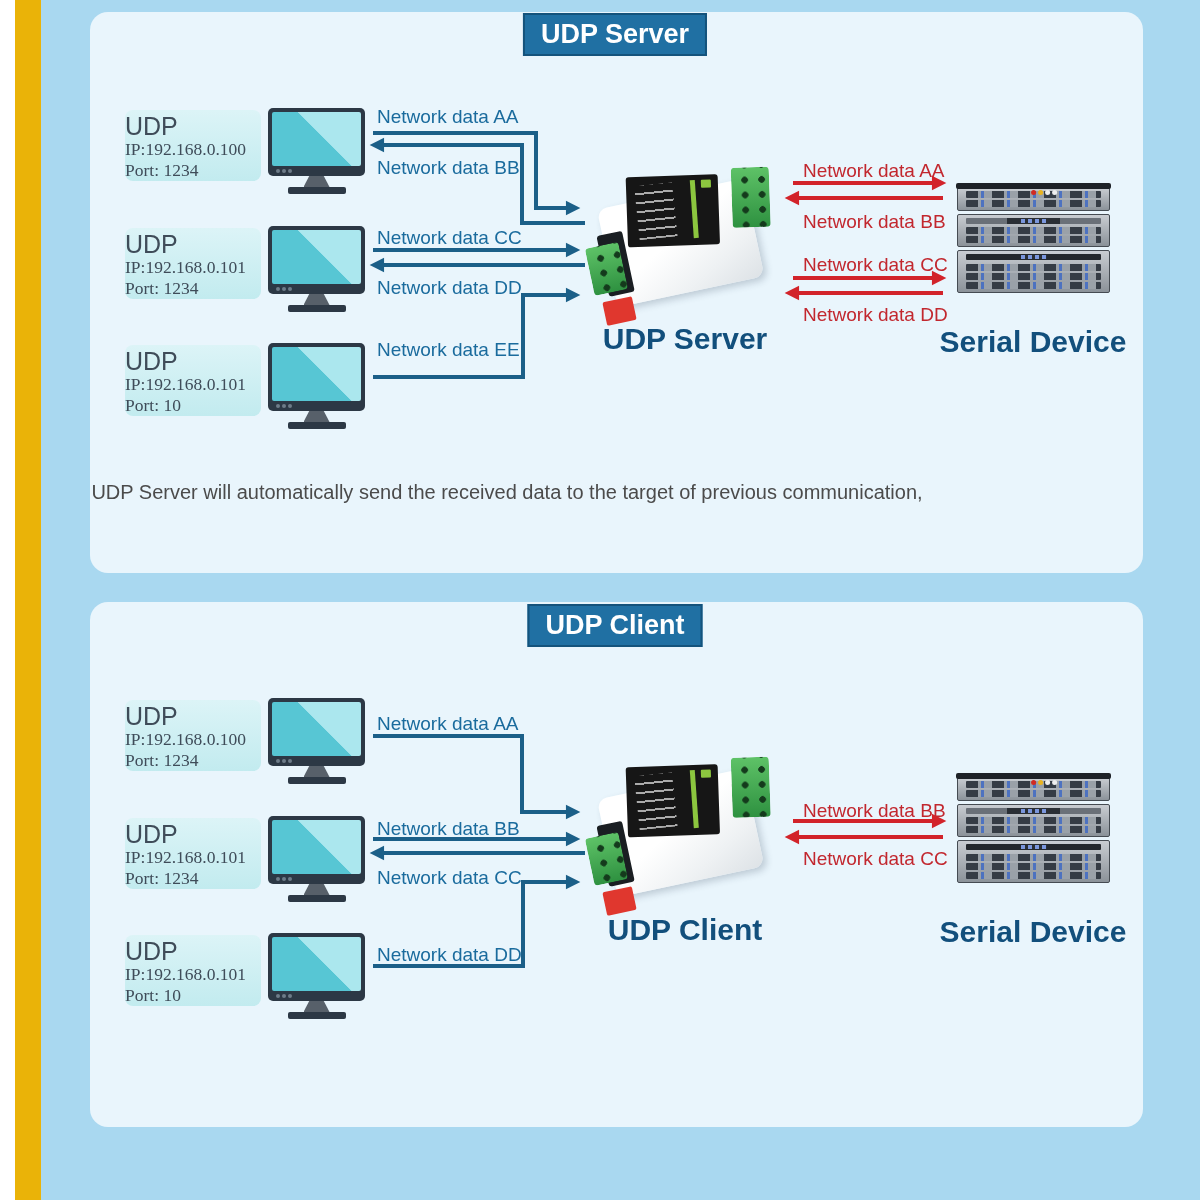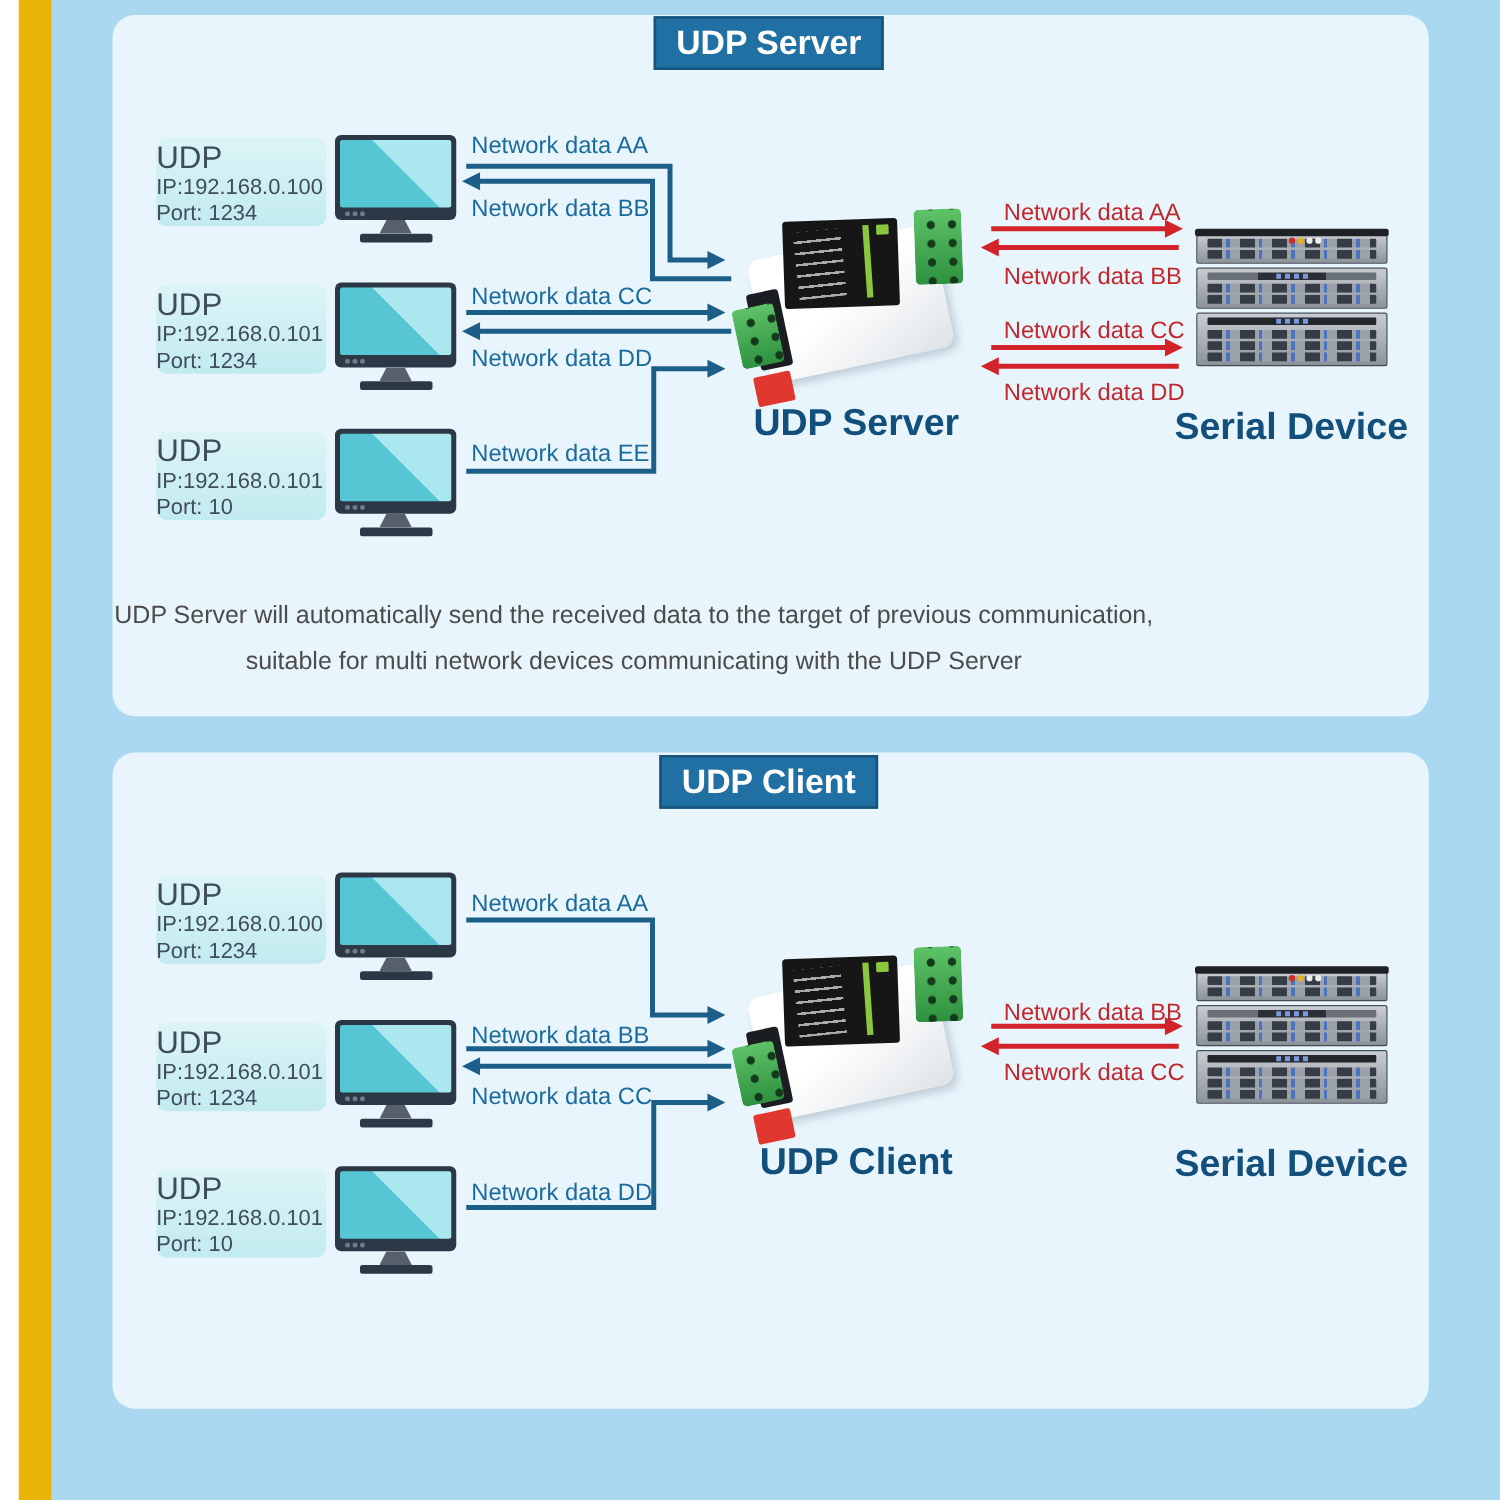--- a/index.html
+++ b/index.html
@@ -10,21 +10,21 @@
   .p1{top:12px;height:561px;}
   .p2{top:602px;height:525px;}
   .ptitle{position:absolute;left:600px;transform:translateX(-50%);background:#2070a3;
           border:2px solid #14537c;color:#ffffff;font-size:27px;font-weight:bold;
           padding:4px 16px;white-space:nowrap;line-height:1.15;}
   
   .host{position:absolute;display:flex;gap:7px;align-items:flex-start;}
   .host-box{width:136px;height:71px;margin-top:2px;background:linear-gradient(180deg,#dcf4f7,#c2ebef);
             border-radius:8px;padding-top:3px;box-sizing:border-box;color:#3f4c59;}
   .host-proto{font-size:25px;line-height:1.05;}
-  .host-ip,.host-port{font-size:17.5px;line-height:1.18;}
+  .host-ip,.host-port{font-size:17.5px;line-height:1.18;font-family:Liberation Serif, serif;}
   
   .monitor{position:relative;width:97px;height:86px;flex:none;}
   .mon-frame{position:absolute;left:0;top:0;width:97px;height:68px;background:#2c3845;border-radius:5px;box-sizing:border-box;}
   .mon-screen{position:absolute;left:4px;top:4px;right:4px;bottom:10px;border-radius:2px;
               background:linear-gradient(225deg,#abe7ee 0%,#abe7ee 44%,#57c6d4 44.5%);}
   .mon-dots{position:absolute;left:8px;bottom:3px;width:4px;height:4px;border-radius:50%;
             background:#6e7c89;box-shadow:6px 0 0 #6e7c89,12px 0 0 #6e7c89;}
   .mon-neck{position:absolute;left:50%;top:68px;width:26px;height:11px;transform:translateX(-50%);
             background:#57606a;clip-path:polygon(22% 0,78% 0,100% 100%,0 100%);}
   .mon-base{position:absolute;left:50%;top:79px;width:58px;height:7px;transform:translateX(-50%);
@@ -122,21 +122,21 @@
         </div>
       <div class="mon-neck"></div>
       <div class="mon-base"></div>
     </div>
   </div>
 
   <div class="nlabel" style="left:362px;top:107px">Network data AA</div>
   <div class="nlabel" style="left:362px;top:158px">Network data BB</div>
   <div class="nlabel" style="left:362px;top:228px">Network data CC</div>
   <div class="nlabel" style="left:362px;top:278px">Network data DD</div>
-  <div class="nlabel" style="left:362px;top:354px">Network data EE</div>
+  <div class="nlabel" style="left:362px;top:340px">Network data EE</div>
 
   <div class="rlabel" style="left:788px;top:161px">Network data AA</div>
   <div class="rlabel" style="left:788px;top:212px">Network data BB</div>
   <div class="rlabel" style="left:788px;top:255px">Network data CC</div>
   <div class="rlabel" style="left:788px;top:305px">Network data DD</div>
 
   <div class="converter" style="left:565px;top:166px">
     <div class="cv-rot">
       <div class="cv-body">
         <div class="cv-dark"></div>
@@ -167,21 +167,20 @@
     <div class="ru ru3">
         <div class="bar"></div>
         <div class="slot"></div>
         <div class="slot"></div>
         <div class="slot"></div>
       </div>
   </div>
   <div class="caption" style="left:918px;width:200px;top:325px">Serial Device</div>
 
   <div class="desc" style="top:481px">UDP Server will automatically send the received data to the target of previous communication,</div>
-  <div class="desc" style="top:518px">suitable for multi network devices communicating with the UDP Server</div>
 
   <div class="panel p2"></div>
   <div class="ptitle" style="top:604px">UDP Client</div>
 
   <div class="host" style="left:110px;top:698px">
     <div class="host-box">
       <div class="host-proto">UDP</div>
       <div class="host-ip">IP:192.168.0.100</div>
       <div class="host-port">Port: 1234</div>
     </div>

